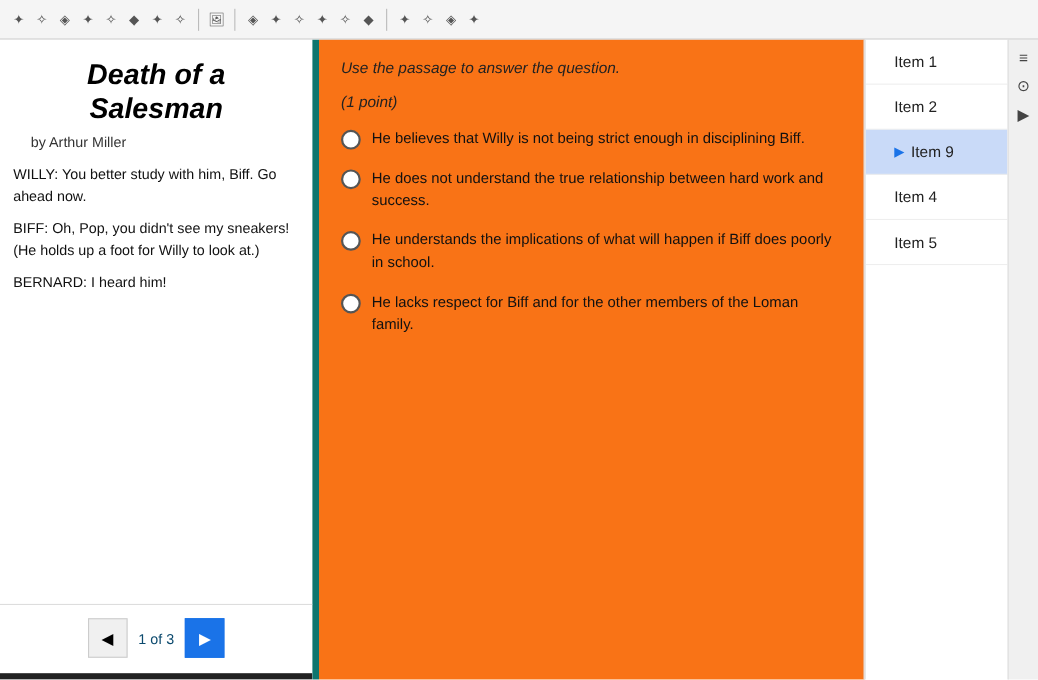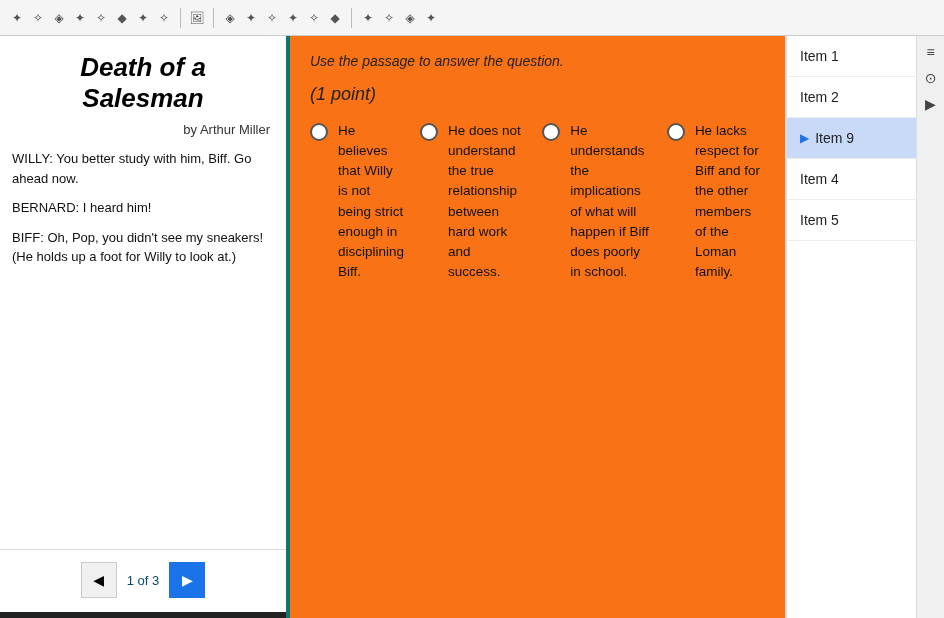--- a/index.html
+++ b/index.html
@@ -49,38 +49,38 @@
     .main-area {
       display: flex;
       flex: 1;
       overflow: hidden;
     }
 
     
     .passage-panel {
       width: 290px;
       min-width: 290px;
-      border-right: 4px solid #0f766e;
+      border-right: 6px solid #0f766e;
       display: flex;
       flex-direction: column;
       padding: 0;
       overflow: hidden;
       background: #fff;
     }
     .passage-title {
       font-style: italic;
       font-size: 26px;
       font-weight: bold;
       text-align: center;
       padding: 16px 16px 4px 16px;
       line-height: 1.2;
       color: #000;
     }
     .passage-author {
-      text-align: right;
+      text-align: left;
       font-size: 13px;
       color: #333;
       padding: 4px 16px 12px 28px;
     }
     .passage-text {
       font-size: 13px;
       color: #111;
       padding: 0 12px;
       line-height: 1.5;
       flex: 1;
@@ -140,26 +140,27 @@
       line-height: 1.4;
     }
     .question-text {
       font-size: 14px;
       color: #111;
       margin-bottom: 8px;
       line-height: 1.5;
     }
     .question-points {
       font-style: italic;
-      font-size: 18px;
+      font-size: 14px;
       color: #222;
       margin-bottom: 16px;
     }
     .answer-options {
       display: flex;
+      flex-direction: column;
       gap: 16px;
     }
     .answer-option {
       display: flex;
       align-items: flex-start;
       gap: 10px;
       font-size: 13.5px;
       color: #111;
       line-height: 1.5;
       cursor: pointer;
@@ -179,21 +180,21 @@
 
     
     .items-panel {
       width: 130px;
       min-width: 130px;
       background: #fff;
       border-left: 1px solid #ddd;
       overflow-y: auto;
     }
     .item-row {
-      padding: 12px 13px;
+      padding: 12px 26px;
       font-size: 14px;
       color: #222;
       cursor: pointer;
       border-bottom: 1px solid #eee;
       display: flex;
       align-items: center;
       gap: 6px;
     }
     .item-row.active {
       background: #c9daf8;
@@ -255,22 +256,22 @@
   </div>
 </div>
 
 <div class="main-area">
 
   <div class="passage-panel">
     <div class="passage-title">Death of a Salesman</div>
     <div class="passage-author">by Arthur Miller</div>
     <div class="passage-text">
       <p>WILLY: You better study with him, Biff. Go ahead now.</p>
+      <p>BIFF: Oh, Pop, you didn't see my sneakers! (He holds up a foot for Willy to look at.)</p>
       <p>BERNARD: I heard him!</p>
-      <p>BIFF: Oh, Pop, you didn't see my sneakers! (He holds up a foot for Willy to look at.)</p>
     </div>
     <div class="passage-nav">
       <button class="nav-btn">◀</button>
       <span class="nav-label">1 of 3</span>
       <button class="nav-btn active">▶</button>
     </div>
     <div class="bottom-bar"></div>
   </div>
 
   <div class="question-panel">

